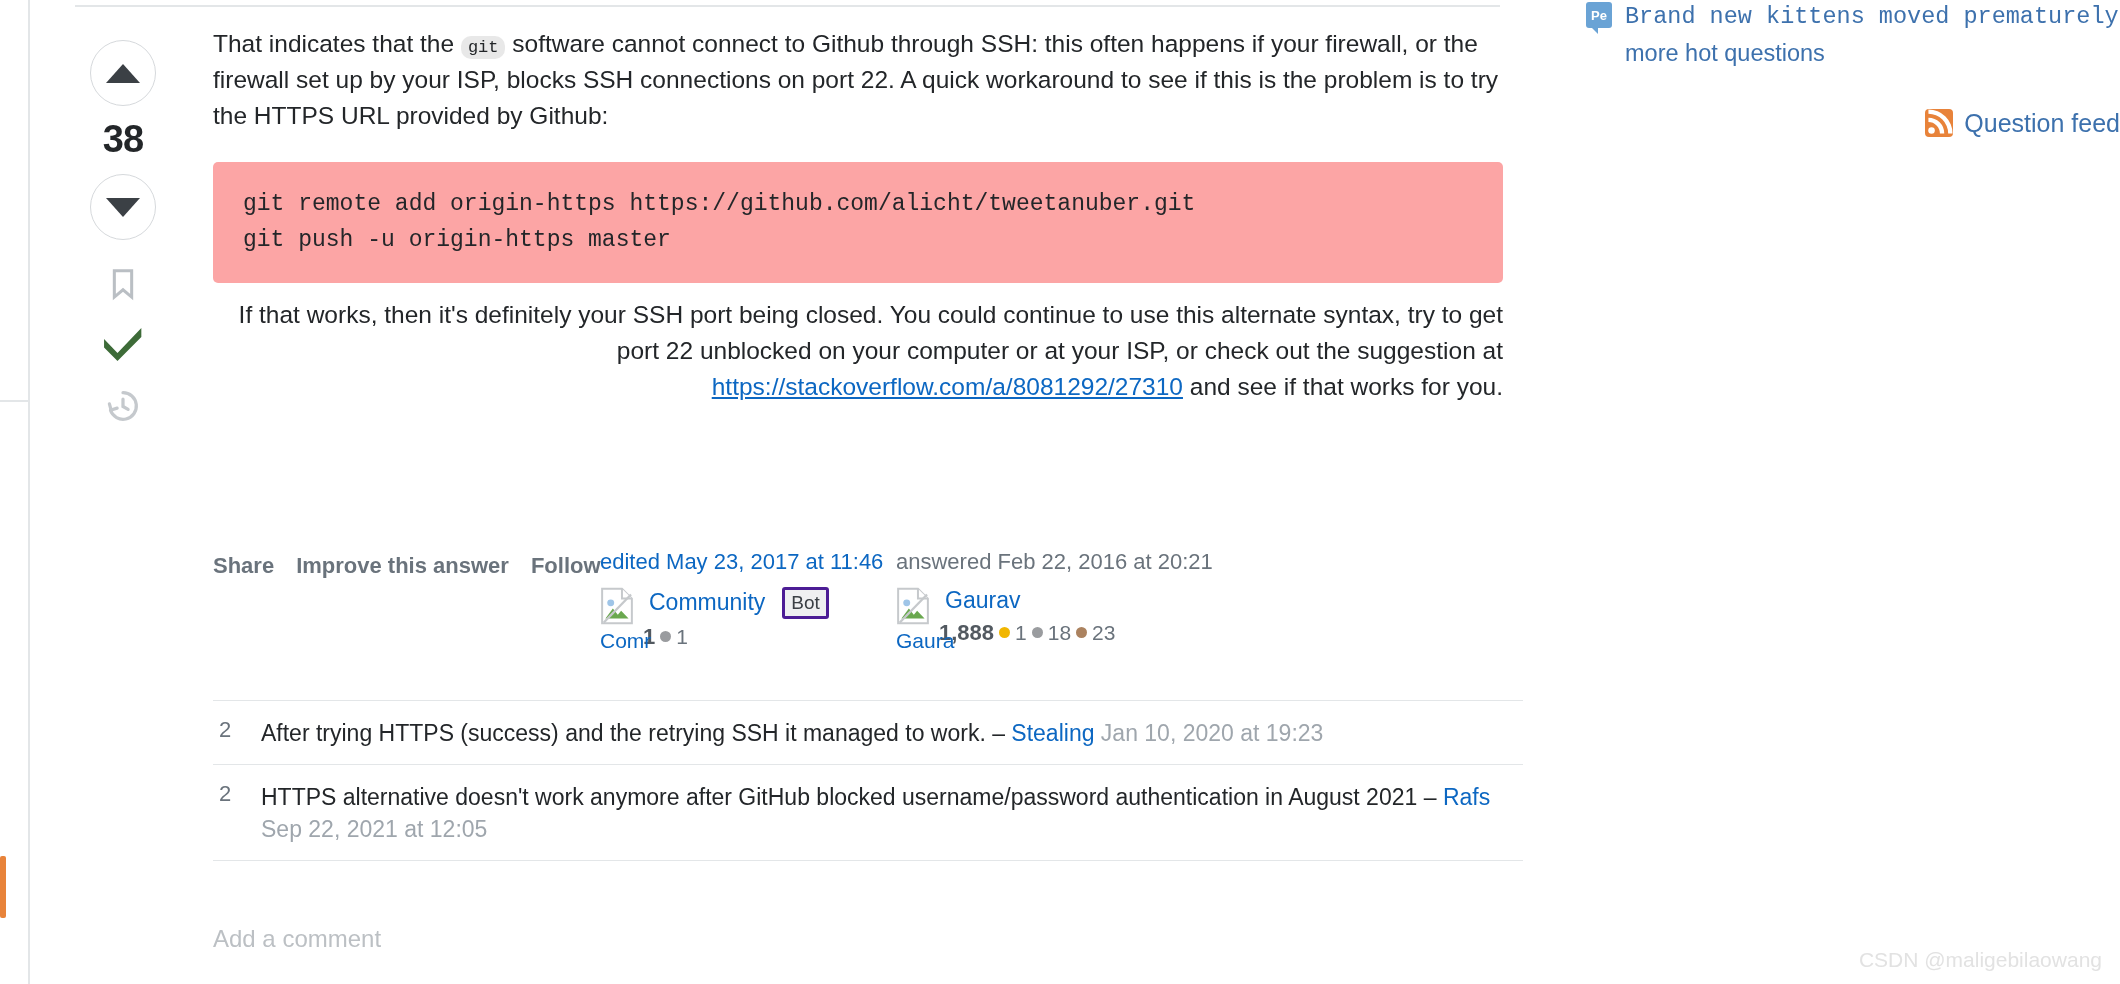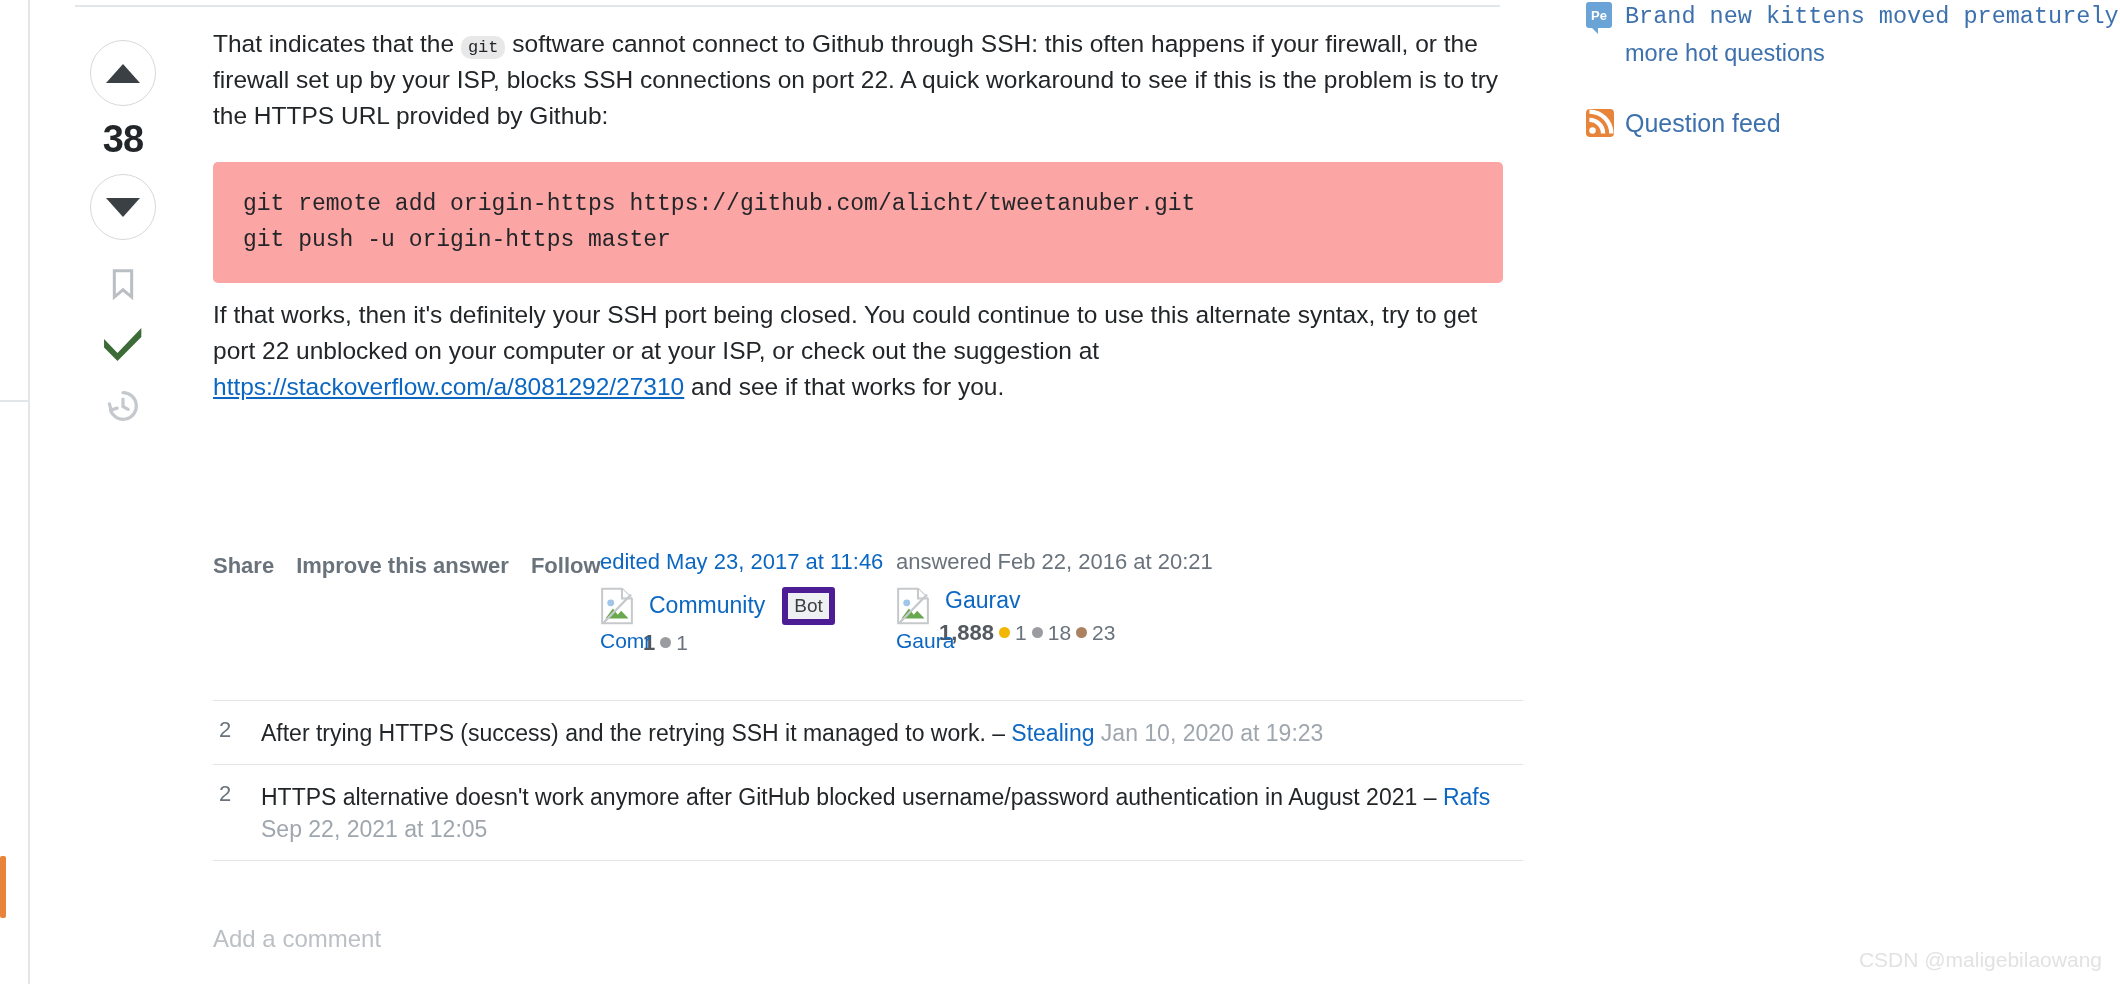--- a/index.html
+++ b/index.html
@@ -66,21 +66,21 @@
   .history-icon{margin-top:20px;}
 
   
   .answer-body{
     position:absolute;left:138px;top:26px;width:1290px;
   }
   .para{
     font-size:24.5px;line-height:1.47;color:#232629;margin:0 0 28px 0;
     font-family:"Liberation Sans", sans-serif;
   }
-  .para.second{}
+  .para.second{text-align:right;}
   code.inline{
     font-family:"Liberation Mono", monospace;
     background:#e8e8e8;border-radius:10px;
     padding:2px 7px;font-size:17px;color:#232629;
   }
   .codeblock{
     background:#fca5a5;border-radius:5px;
     padding:24px 30px;margin:0 0 14px 0;
     width:1290px;box-sizing:border-box;
   }
@@ -109,21 +109,21 @@
   .uc-row{display:flex;align-items:flex-start;margin-top:9px;}
   .broken-img{
     width:34px;height:38px;flex:none;margin-right:5px;position:relative;
   }
   .uc-right{display:flex;flex-direction:column;margin-left:4px;}
   .uc-name{
     font-size:23px;color:#0c67c2;cursor:pointer;line-height:1.2;
     display:flex;align-items:center;gap:17px;white-space:nowrap;margin-left:6px;
   }
   .bot-badge{
-    font-size:19px;color:#3b4045;background:#eff0f1;border:6px solid #4c1d95;
+    font-size:19px;color:#3b4045;background:#eff0f1;border:3px solid #4c1d95;
     border-radius:3px;padding:1px 6px;line-height:1.25;
   }
   .uc-alt{
     position:absolute;left:0;top:42px;font-size:21px;color:#0c67c2;
     width:62px;overflow:hidden;white-space:nowrap;
   }
   .uc-rep{
     display:flex;align-items:center;gap:5px;margin-top:5px;
     font-size:21px;color:#6a737c;white-space:nowrap;
   }
@@ -167,21 +167,21 @@
     border-left:7px solid transparent;border-right:0 solid transparent;
     border-top:7px solid #6aa3d5;
   }
   .hot-link{
     font-size:23.5px;color:#3d71ad;line-height:1.42;cursor:pointer;font-family:Liberation Mono, monospace;
   }
   .more-hot{
     font-size:23.5px;color:#3d71ad;cursor:pointer;margin-left:39px;line-height:1.42;
   }
   .feed-row{
-    display:flex;align-items:center;gap:11px;margin-top:38px;
+    display:flex;align-items:center;gap:11px;margin-top:38px;justify-content:flex-end;
   }
   .rss-icon{
     width:28px;height:28px;background:#e8833a;border-radius:4px;flex:none;position:relative;
   }
   .feed-label{font-size:25px;color:#3d71ad;cursor:pointer;}
 
   
   .watermark{
     position:absolute;right:18px;bottom:12px;
     font-size:21px;color:#e2e2e2;

